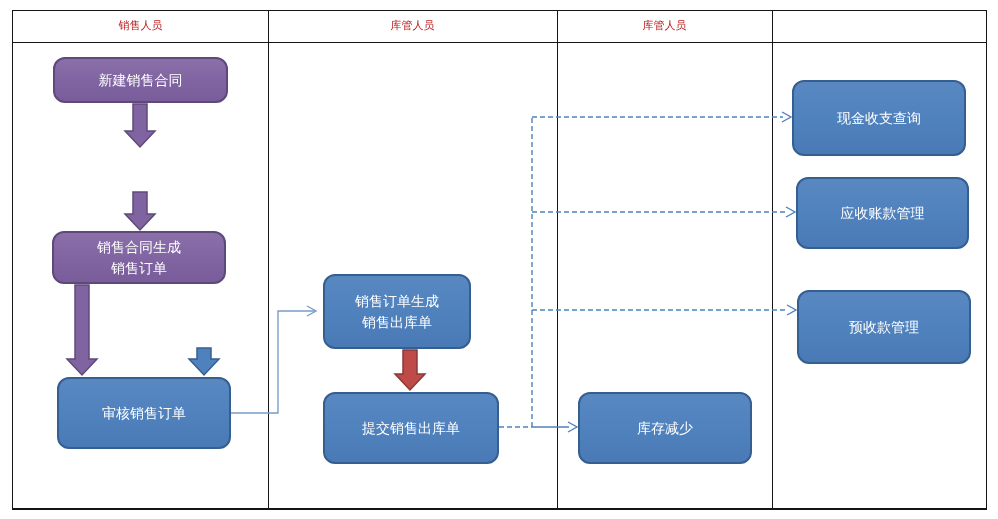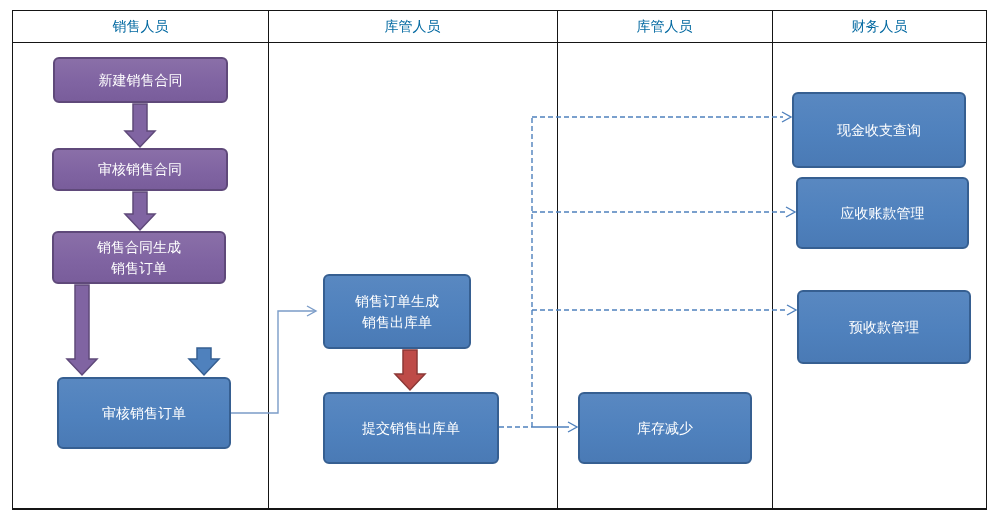--- a/index.html
+++ b/index.html
@@ -9,54 +9,50 @@
   }
   
   .frame{
     position:absolute;left:12px;top:10px;width:975px;height:500px;
     box-sizing:border-box;border:1px solid #151515;border-bottom-width:2px;
   }
   .vline{position:absolute;top:10px;height:499px;width:1px;background:#151515;}
   .hline{position:absolute;left:12px;width:975px;height:1px;background:#151515;}
   .lane-header{
     position:absolute;top:10px;height:32px;line-height:32px;text-align:center;
-    font-size:14px;color:#0369a1;
+    font-size:11px;color:#b91c1c;
   }
   
   .node{
     position:absolute;box-sizing:border-box;border:2px solid;
     display:flex;flex-direction:column;justify-content:center;align-items:center;
     color:#fff;font-size:14px;text-align:center;line-height:1.45;
-    border-radius:6px;
+    border-radius:12px;
   }
   .node.blue{background:linear-gradient(180deg,#5988c1 0%,#4f81bd 55%,#4a7ab5 100%);border-color:#365f91;}
   .node.purple{background:linear-gradient(180deg,#8a6fa8 0%,#8064a2 55%,#795d9b 100%);border-color:#5f497a;}
   svg.wires{position:absolute;left:0;top:0;pointer-events:none;}
 </style>
 </head>
 <body>
 
 <div class="canvas">
 
   <div class="frame"></div>
   <div class="vline" style="left:268px"></div>
   <div class="vline" style="left:557px"></div>
   <div class="vline" style="left:772px"></div>
   <div class="hline" style="top:42px"></div>
 
   <div class="lane-header" style="left:13px;width:255px">销售人员</div>
   <div class="lane-header" style="left:268px;width:289px">库管人员</div>
   <div class="lane-header" style="left:557px;width:215px">库管人员</div>
-  <div class="lane-header" style="left:772px;width:215px">财务人员</div>
 
   <div class="node purple" style="left:53px;top:57px;width:175px;height:46px">
     <span>新建销售合同</span>
-  </div>
-  <div class="node purple" style="left:52px;top:148px;width:176px;height:43px">
-    <span>审核销售合同</span>
   </div>
   <div class="node purple" style="left:52px;top:231px;width:174px;height:53px">
     <span>销售合同生成</span>
     <span>销售订单</span>
   </div>
   <div class="node blue" style="left:57px;top:377px;width:174px;height:72px">
     <span>审核销售订单</span>
   </div>
 
   <div class="node blue" style="left:323px;top:274px;width:148px;height:75px">
@@ -64,21 +60,21 @@
     <span>销售出库单</span>
   </div>
   <div class="node blue" style="left:323px;top:392px;width:176px;height:72px">
     <span>提交销售出库单</span>
   </div>
 
   <div class="node blue" style="left:578px;top:392px;width:174px;height:72px">
     <span>库存减少</span>
   </div>
 
-  <div class="node blue" style="left:792px;top:92px;width:174px;height:76px">
+  <div class="node blue" style="left:792px;top:80px;width:174px;height:76px">
     <span>现金收支查询</span>
   </div>
   <div class="node blue" style="left:796px;top:177px;width:173px;height:72px">
     <span>应收账款管理</span>
   </div>
   <div class="node blue" style="left:797px;top:290px;width:174px;height:74px">
     <span>预收款管理</span>
   </div>
 
   <svg class="wires" width="998" height="519" viewBox="0 0 998 519">

